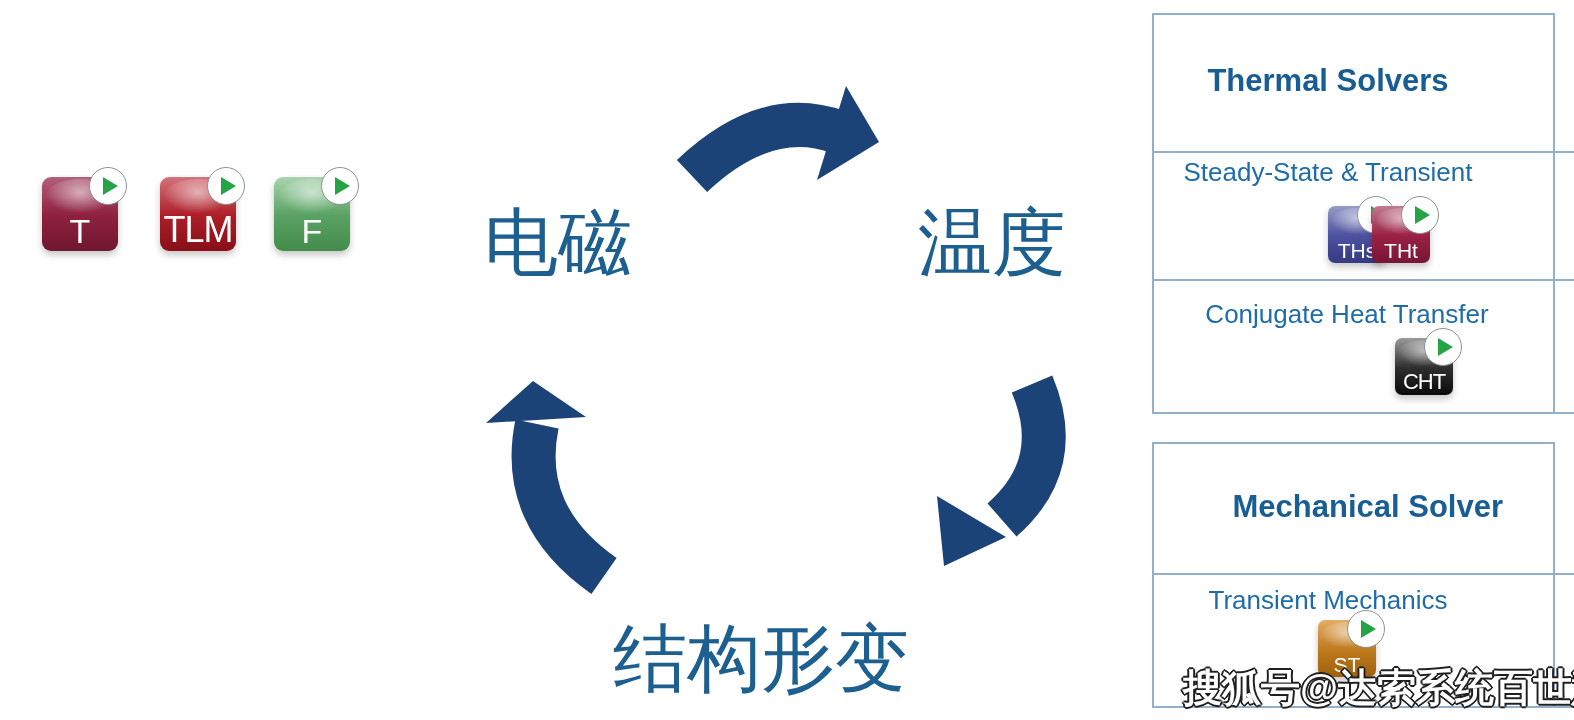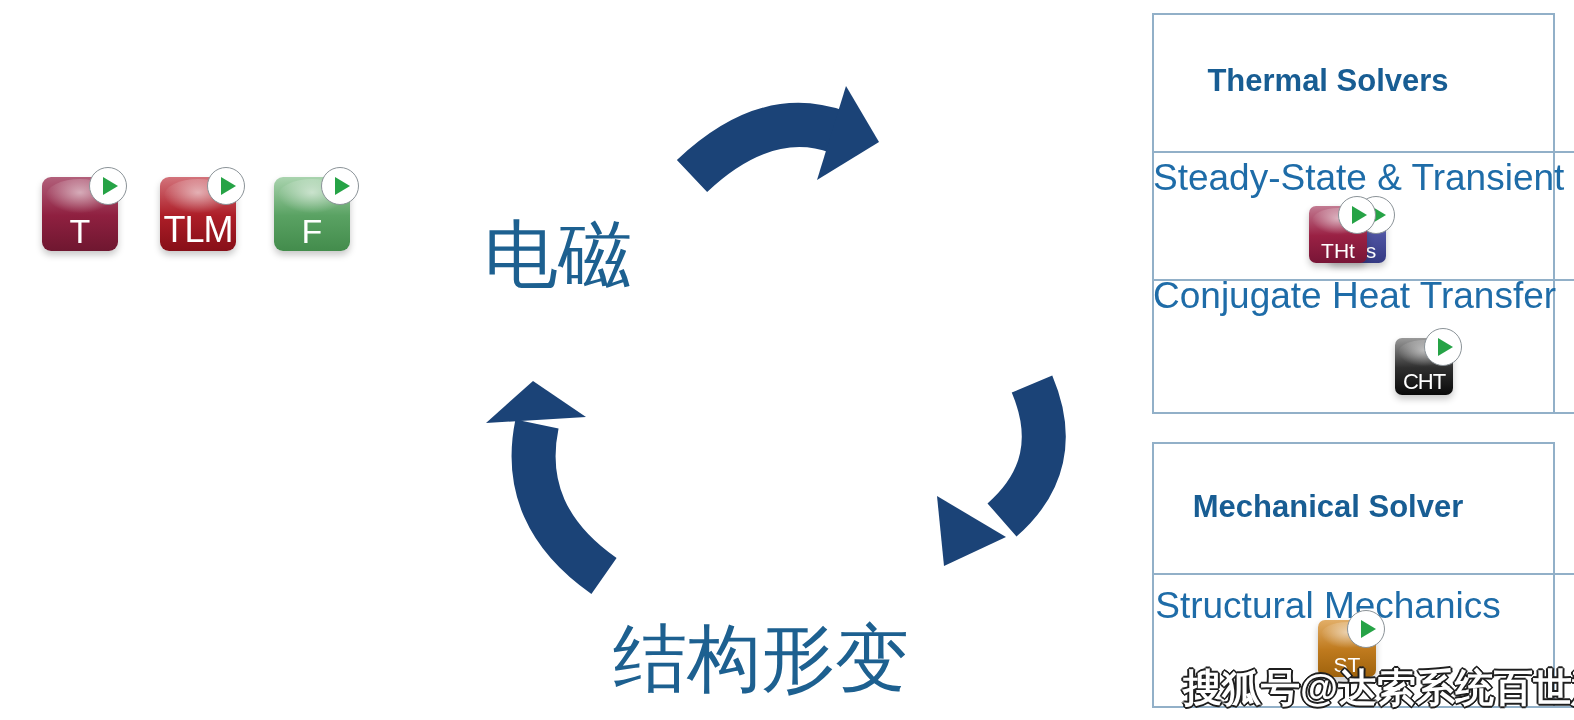--- a/index.html
+++ b/index.html
@@ -6,21 +6,21 @@
   body{font-family:"Liberation Sans","DejaVu Sans",sans-serif;}
   .stage{position:relative;width:1574px;height:720px;overflow:hidden;background:#fff;}
 
   
   .arrows{position:absolute;left:0;top:0;pointer-events:none;}
   .arrows path{fill:none;stroke:var(--arrow);stroke-width:44px;}
   .arrows polygon{fill:var(--arrow);}
 
   
   .cy{position:absolute;color:var(--cycle-text);font-size:74px;line-height:1.05;white-space:nowrap;}
-  .cy-em{left:484px;top:204px;margin-top:12px;}
+  .cy-em{left:484px;top:204px;}
   .cy-temp{left:918px;top:204px;}
   .cy-struct{left:613px;top:620px;}
 
   
   .tile{position:absolute;border-radius:9px;
         background:linear-gradient(180deg,var(--ic-light) 0%,var(--ic-base) 52%,var(--ic-dark) 100%);
         box-shadow:0 4px 7px rgba(0,0,0,.22);}
   .tile::before{content:"";position:absolute;left:5%;right:5%;top:3%;height:46%;border-radius:50%;
         background:radial-gradient(ellipse at 50% 40%,rgba(255,255,255,.55),rgba(255,255,255,0) 72%);}
   .tile-lg{width:76px;height:74px;}
@@ -34,30 +34,30 @@
         background:#fff;border:1px solid var(--play-ring);display:flex;align-items:center;justify-content:center;}
   .play-tri{width:0;height:0;border-left:15px solid var(--play);border-top:9px solid transparent;
         border-bottom:9px solid transparent;margin-left:4px;}
 
   
   .tile-t{left:42px;top:177px;}
   .tile-tlm{left:160px;top:177px;}
   .tile-f{left:274px;top:177px;}
   
   .tile-ths{left:1328px;top:206px;}
-  .tile-tht{left:1309px;top:206px;}
+  .tile-tht{left:1372px;top:206px;}
   .tile-cht{left:1395px;top:338px;}
   .tile-st{left:1318px;top:620px;}
 
   
   .vline{position:absolute;width:2px;background:var(--line);}
   .hline{position:absolute;height:2px;background:var(--line);}
   .ptext{position:absolute;left:1153px;width:350px;text-align:center;white-space:nowrap;}
   .ptitle{font-weight:bold;font-size:31px;color:var(--head);}
-  .prow{font-size:37px;color:var(--row);}
+  .prow{font-size:26px;color:var(--row);}
 
   
   .watermark{position:absolute;left:1183px;top:661px;font-size:39px;font-weight:bold;white-space:nowrap;
         color:var(--wm-fill);
         text-shadow:2px 0 0 var(--wm-outline),-2px 0 0 var(--wm-outline),0 2px 0 var(--wm-outline),
                     0 -2px 0 var(--wm-outline),1px 1px 0 var(--wm-outline),-1px -1px 0 var(--wm-outline),
                     1px -1px 0 var(--wm-outline),-1px 1px 0 var(--wm-outline);}
 </style>
 </head>
 <body style="--arrow: #1b4377; --cycle-text: #1d6090; --line: #92b0c8; --head: #185d93; --row: #1e6ca8; --play: #26a346; --play-ring: #8b9398; --wm-fill: #ffffff; --wm-outline: #1f1f1f;">
@@ -73,20 +73,21 @@
       <path d="M 1032 384 Q 1066 464 1002 520"></path>
       <polygon points="944,566 937,496 1006,537"></polygon>
     </g>
     <g>
       <path d="M 604 576 Q 518 516 537 424"></path>
       <polygon points="533,381 486,423 586,417"></polygon>
     </g>
   </svg>
 
   <div class="cy cy-em">电磁</div>
+  <div class="cy cy-temp">温度</div>
   <div class="cy cy-struct">结构形变</div>
 
   <div class="tile tile-lg tile-t" style="--ic-light: #b2607b; --ic-base: #8f2040; --ic-dark: #6f1730;">
     <span class="tile-label">T</span>
     <span class="play">
         <span class="play-tri"></span>
       </span>
   </div>
   <div class="tile tile-lg tile-tlm" style="--ic-light: #d3737b; --ic-base: #ad1e28; --ic-dark: #870f18;">
     <span class="tile-label">TLM</span>
@@ -115,36 +116,36 @@
     <span class="play">
         <span class="play-tri"></span>
       </span>
   </div>
   <div class="tile tile-sm tile-tht" style="--ic-light: #c27b92; --ic-base: #9a2144; --ic-dark: #781536;">
     <span class="tile-label">THt</span>
     <span class="play">
         <span class="play-tri"></span>
       </span>
   </div>
-  <div class="ptext prow" style="top:275px;">Conjugate Heat Transfer</div>
+  <div class="ptext prow" style="top:299px;padding-left:19px;">Conjugate Heat Transfer</div>
   <div class="tile tile-sm tile-cht" style="--ic-light: #9a9a9a; --ic-base: #2f2f2f; --ic-dark: #0a0a0a;">
     <span class="tile-label">CHT</span>
     <span class="play">
         <span class="play-tri"></span>
       </span>
   </div>
 
   <div class="vline" style="left:1152px;top:442px;height:265px;"></div>
   <div class="vline" style="left:1553px;top:442px;height:265px;"></div>
   <div class="hline" style="left:1152px;top:442px;width:401px;"></div>
   <div class="hline" style="left:1152px;top:573px;right:0;"></div>
   <div class="hline" style="left:1152px;top:706px;right:0;"></div>
 
-  <div class="ptext ptitle" style="top:489px;">Mechanical Solver</div>
-  <div class="ptext prow" style="top:585px;">Structural Mechanics</div>
+  <div class="ptext ptitle" style="top:489px;text-align:right;">Mechanical Solver</div>
+  <div class="ptext prow" style="top:585px;">Transient Mechanics</div>
   <div class="tile tile-sm tile-st" style="--ic-light: #e2ae68; --ic-base: #bf7a1e; --ic-dark: #9e620c;">
     <span class="tile-label">ST</span>
     <span class="play">
         <span class="play-tri"></span>
       </span>
   </div>
 
   <div class="watermark">搜狐号@达索系统百世慧</div>
 
 </div>

